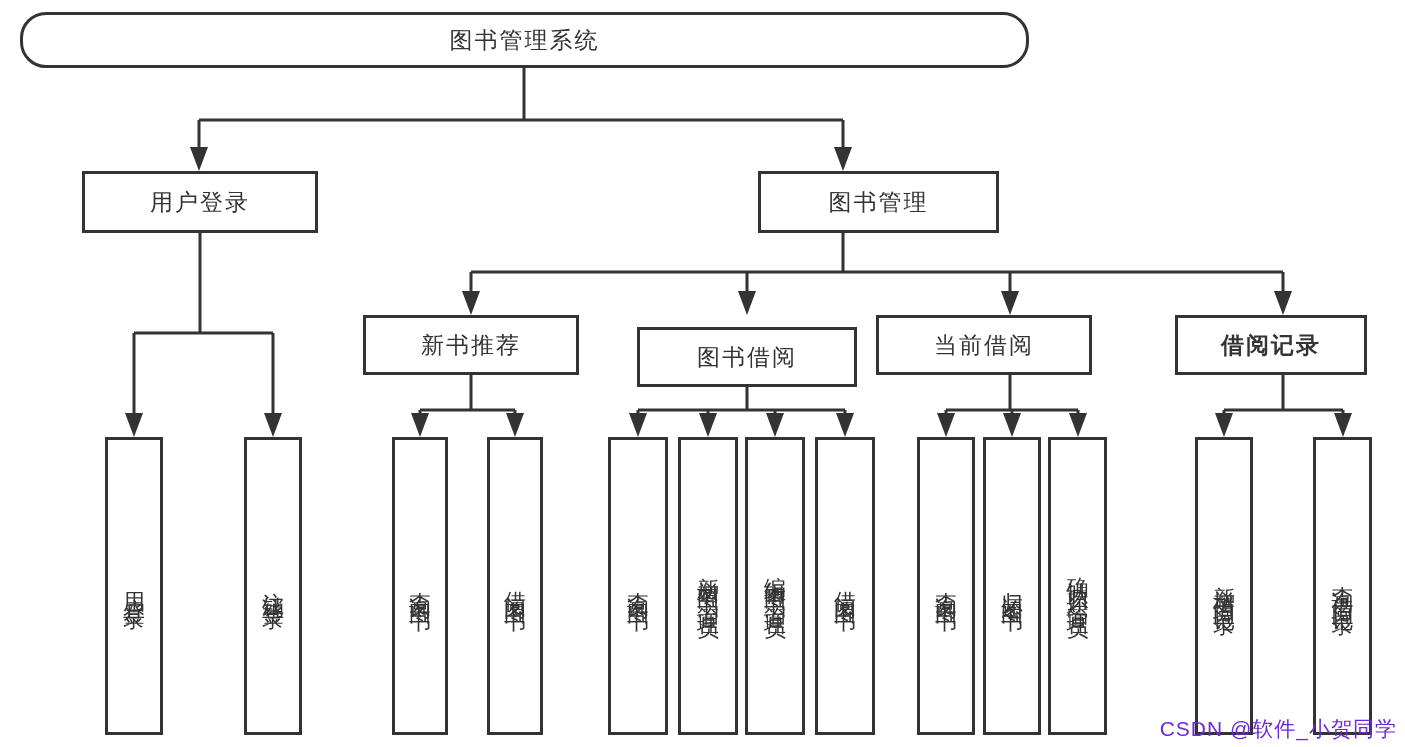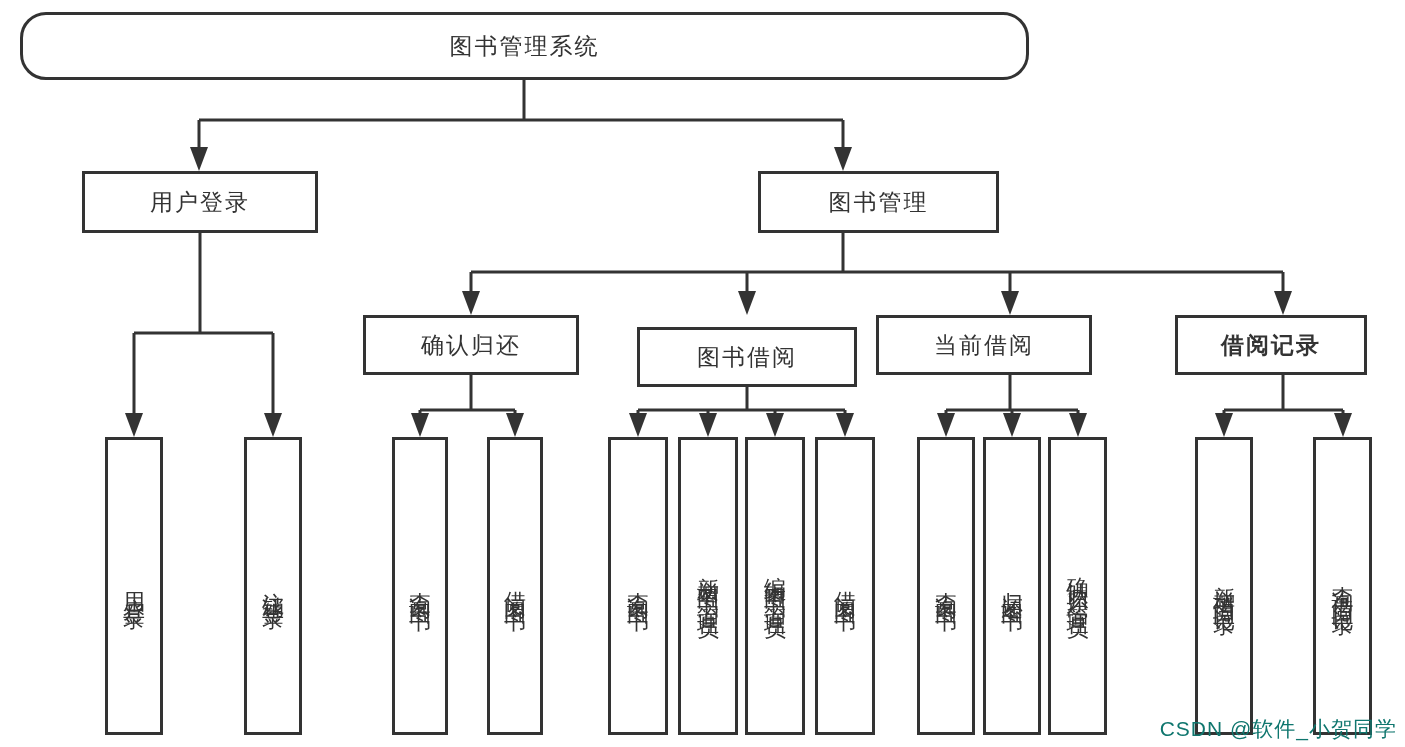--- a/index.html
+++ b/index.html
@@ -37,21 +37,21 @@
     text-orientation: mixed;
     font-size: 22px;
     letter-spacing: 6px;
     line-height: 1;
   }
   #watermark {
     position: absolute;
     right: 8px;
     bottom: 4px;
     font-size: 21px;
-    color: #0f766e;
+    color: #6d28d9;
     letter-spacing: 1px;
     white-space: nowrap;
   }
 </style>
 </head>
 <body>
 
 <div id="canvas">
 
   <svg id="connectors" viewBox="0 0 1405 747" xmlns="http://www.w3.org/2000/svg">
@@ -79,26 +79,26 @@
       <polygon points="766,413 784,413 775,437"></polygon>
       <polygon points="836,413 854,413 845,437"></polygon>
       <polygon points="937,413 955,413 946,437"></polygon>
       <polygon points="1003,413 1021,413 1012,437"></polygon>
       <polygon points="1069,413 1087,413 1078,437"></polygon>
       <polygon points="1215,413 1233,413 1224,437"></polygon>
       <polygon points="1334,413 1352,413 1343,437"></polygon>
     </g>
   </svg>
 
-  <div class="box hbox" style="left:20px; top:12px; width:1009px; height:68px;border-radius:26px;">图书管理系统</div>
+  <div class="box hbox" style="left:20px; top:12px; width:1009px; height:56px;border-radius:26px;">图书管理系统</div>
 
   <div class="box hbox" style="left:82px; top:171px; width:236px; height:62px;">用户登录</div>
   <div class="box hbox" style="left:758px; top:171px; width:241px; height:62px;">图书管理</div>
 
-  <div class="box hbox" style="left:363px; top:315px; width:216px; height:60px;">确认归还</div>
+  <div class="box hbox" style="left:363px; top:315px; width:216px; height:60px;">新书推荐</div>
   <div class="box hbox" style="left:637px; top:327px; width:220px; height:60px;">图书借阅</div>
   <div class="box hbox" style="left:876px; top:315px; width:216px; height:60px;">当前借阅</div>
   <div class="box hbox" style="left:1175px; top:315px; width:192px; height:60px;font-weight:bold;">借阅记录</div>
 
   <div class="box vbox" style="left:105px; top:437px; width:58px; height:298px;">用户登录</div>
   <div class="box vbox" style="left:244px; top:437px; width:58px; height:298px;">注销登录</div>
 
   <div class="box vbox" style="left:392px; top:437px; width:56px; height:298px;">查询图书</div>
   <div class="box vbox" style="left:487px; top:437px; width:56px; height:298px;">借阅图书</div>
 

